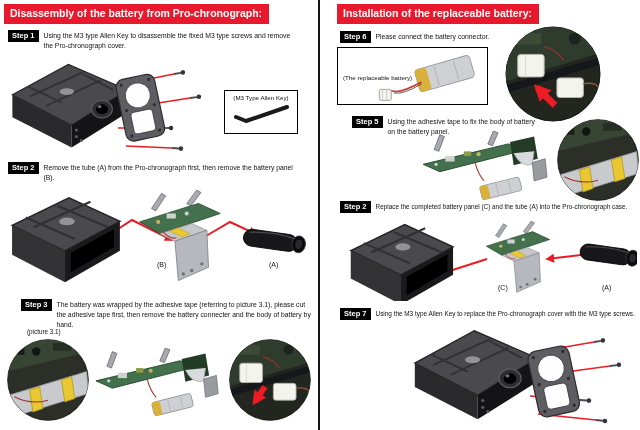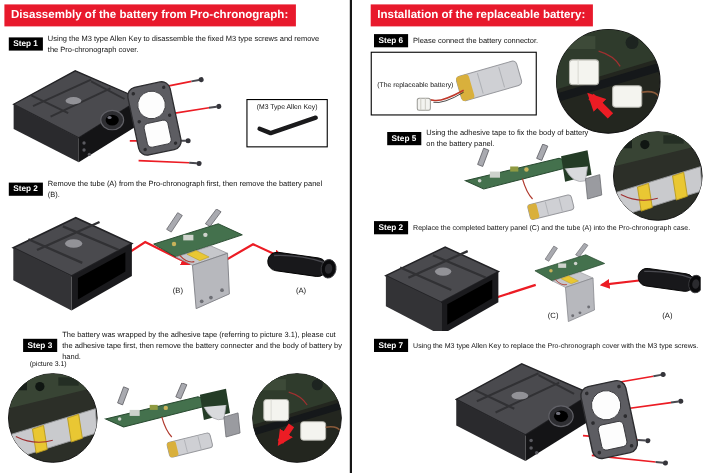--- a/index.html
+++ b/index.html
@@ -6,21 +6,21 @@
   body {
     width:640px; height:430px; position:relative; overflow:hidden;
     background:#ffffff; color:#111;
     font-family:"Liberation Sans", sans-serif;
   }
   .divider { position:absolute; left:318px; top:0; width:2px; height:430px; background:#161616; }
   .hdr {
     position:absolute; background:#e8192c; color:#fff; font-weight:700;
     font-size:10.5px; line-height:1; padding:4px 7px 5px 6px; white-space:nowrap;
   }
-  .steprow { position:absolute; display:flex; align-items:center; gap:5px; }
+  .steprow { position:absolute; display:flex; align-items:flex-start; gap:5px; }
   .chip {
     background:#000; color:#fff; font-weight:700; font-size:7.5px; line-height:1;
     padding:2px 4px 2.5px; white-space:nowrap; flex:0 0 auto;
   }
   .stext { font-size:6.8px; line-height:1.45; padding-top:1px; }
   .stext.tight { font-size:6.4px; white-space:nowrap; }
   .cap { position:absolute; font-size:6.3px; color:#111; }
   .plabel { position:absolute; font-size:7px; color:#111; }
   .keybox {
     position:absolute; left:224px; top:90px; width:74px; height:44px;

